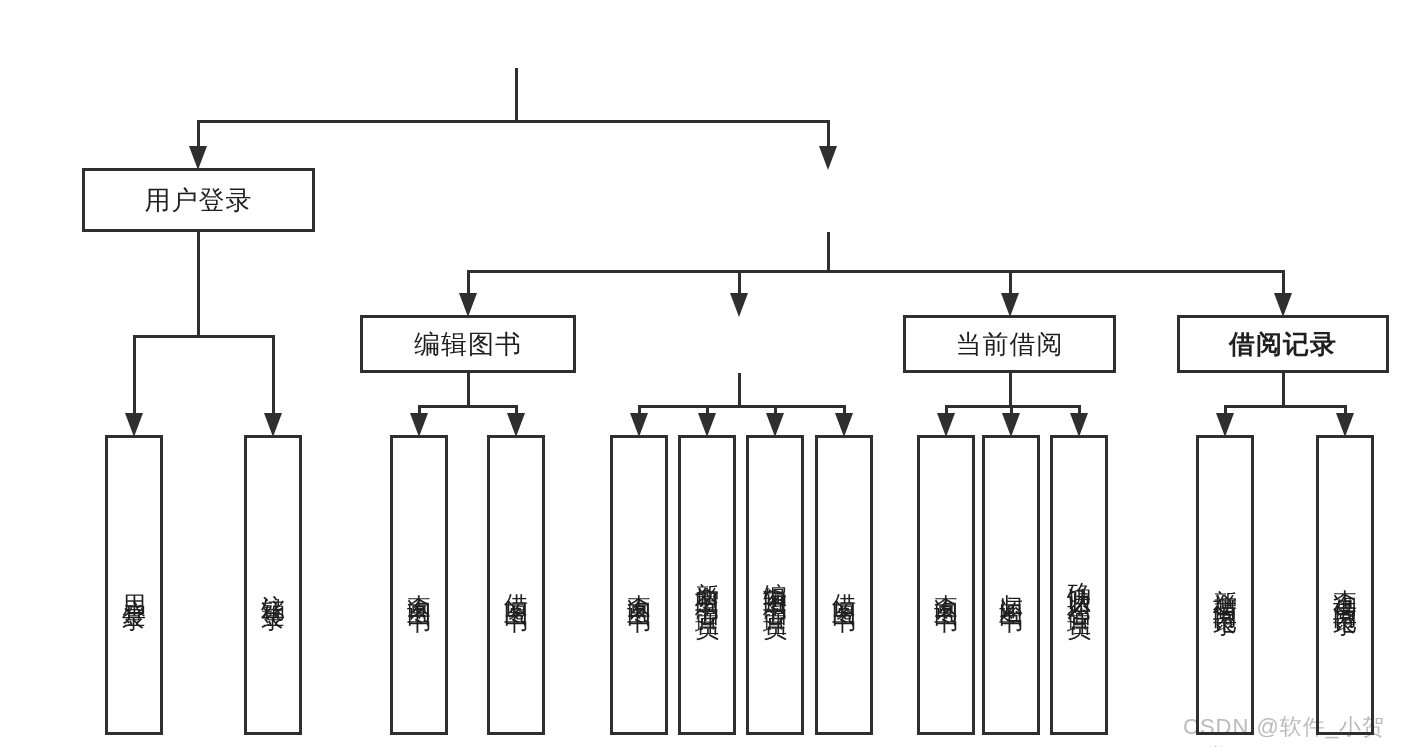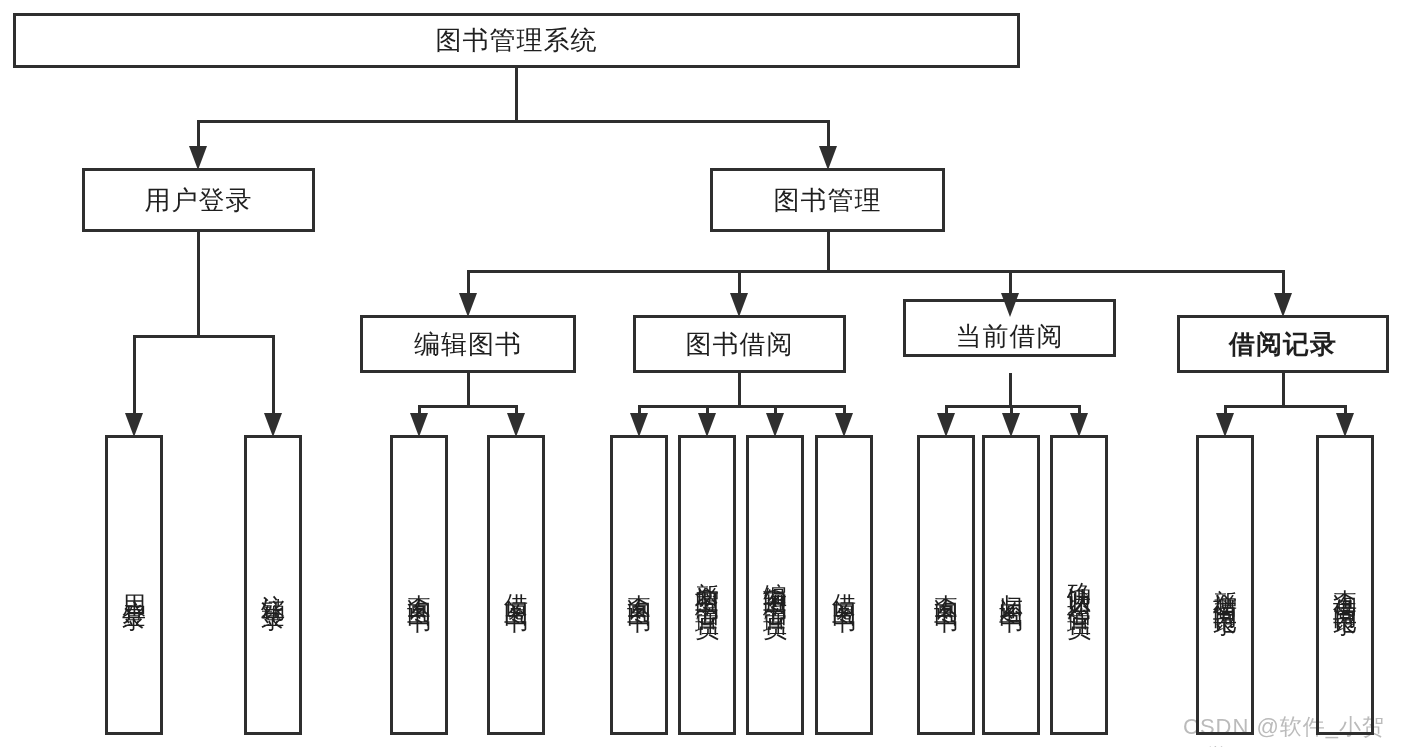--- a/index.html
+++ b/index.html
@@ -37,36 +37,30 @@
     font-size:22px;color:var(--watermark);letter-spacing:1px;
   }
 </style>
 </head>
 <body>
 
 <div id="canvas">
 
   <div class="watermark">CSDN @软件_小贺同学</div>
 
-  <div class="box" style="left:13px;top:13px;width:1007px;height:55px;">
-    <span>图书管理系统</span>
-  </div>
 
   <div class="vline" style="left:515px;top:68px;height:52px;"></div>
   <div class="hline" style="left:197px;top:120px;width:633px;"></div>
   <div class="vline" style="left:197px;top:120px;height:30px;"></div>
   <div class="arrow" style="left:189px;top:146px;"></div>
   <div class="vline" style="left:827px;top:120px;height:30px;"></div>
   <div class="arrow" style="left:819px;top:146px;"></div>
 
   <div class="box" style="left:82px;top:168px;width:233px;height:64px;">
     <span>用户登录</span>
-  </div>
-  <div class="box" style="left:710px;top:168px;width:235px;height:64px;">
-    <span>图书管理</span>
   </div>
 
   <div class="vline" style="left:197px;top:232px;height:103px;"></div>
   <div class="hline" style="left:133px;top:335px;width:142px;"></div>
   <div class="vline" style="left:133px;top:335px;height:80px;"></div>
   <div class="arrow" style="left:125px;top:413px;"></div>
   <div class="vline" style="left:272px;top:335px;height:80px;"></div>
   <div class="arrow" style="left:264px;top:413px;"></div>
 
   <div class="vline" style="left:827px;top:232px;height:40px;"></div>
@@ -76,24 +70,21 @@
   <div class="vline" style="left:738px;top:270px;height:26px;"></div>
   <div class="arrow" style="left:730px;top:293px;"></div>
   <div class="vline" style="left:1009px;top:270px;height:26px;"></div>
   <div class="arrow" style="left:1001px;top:293px;"></div>
   <div class="vline" style="left:1282px;top:270px;height:26px;"></div>
   <div class="arrow" style="left:1274px;top:293px;"></div>
 
   <div class="box" style="left:360px;top:315px;width:216px;height:58px;">
     <span>编辑图书</span>
   </div>
-  <div class="box" style="left:633px;top:315px;width:213px;height:58px;">
-    <span>图书借阅</span>
-  </div>
-  <div class="box" style="left:903px;top:299px;width:213px;height:58px;align-items:flex-end;">
+  <div class="box" style="left:903px;top:315px;width:213px;height:58px;">
     <span>当前借阅</span>
   </div>
   <div class="box" style="left:1177px;top:315px;width:212px;height:58px;font-weight:bold;">
     <span>借阅记录</span>
   </div>
 
   <div class="vline" style="left:467px;top:373px;height:35px;"></div>
   <div class="vline" style="left:738px;top:373px;height:35px;"></div>
   <div class="vline" style="left:1009px;top:373px;height:35px;"></div>
   <div class="vline" style="left:1282px;top:373px;height:35px;"></div>

